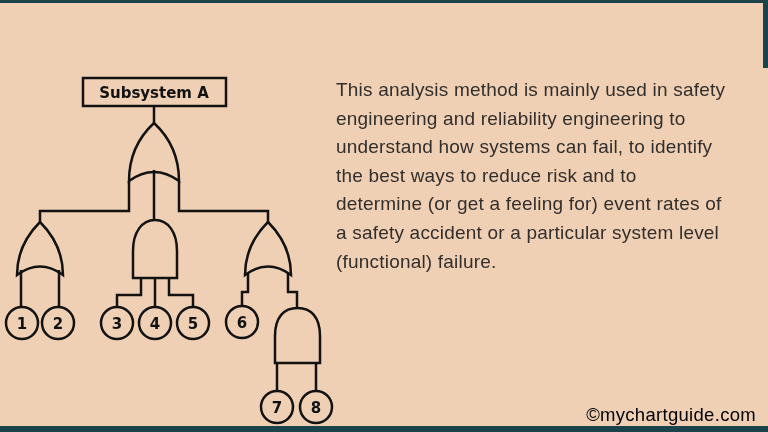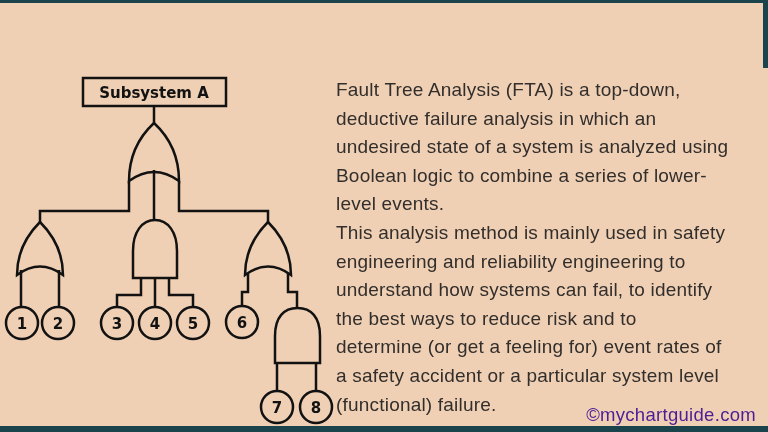--- a/index.html
+++ b/index.html
@@ -43,21 +43,21 @@
     position:absolute;left:336px;top:76px;width:432px;
     color:#322e2b;
     font-size:19px;
     line-height:28.6px;
     letter-spacing:0.2px;
   }
   .body-text p{margin:0;white-space:pre-line;}
   
   .credit{
     position:absolute;right:12px;bottom:6px;
-    color:#4c1d95;
+    color:#000000;
     font-size:18.5px;
     letter-spacing:0.3px;
   }
 </style>
 </head>
 <body>
 
 <div class="canvas">
 
   <div class="strip-top"></div>
@@ -138,25 +138,20 @@
       <circle cx="277" cy="337" r="16"></circle>
       <text class="event-num" x="277" y="343" text-anchor="middle" stroke="none">7</text>
     </g>
     <g>
       <circle cx="316" cy="337" r="16"></circle>
       <text class="event-num" x="316" y="343" text-anchor="middle" stroke="none">8</text>
     </g>
   </svg>
 
   <div class="body-text">
-    <p>Fault Tree Analysis (FTA) is a top-down,
-deductive failure analysis in which an
-undesired state of a system is analyzed using
-Boolean logic to combine a series of lower-
-level events.</p>
     <p>This analysis method is mainly used in safety
 engineering and reliability engineering to
 understand how systems can fail, to identify
 the best ways to reduce risk and to
 determine (or get a feeling for) event rates of
 a safety accident or a particular system level
 (functional) failure.</p>
   </div>
 
   <div class="credit">©mychartguide.com</div>

